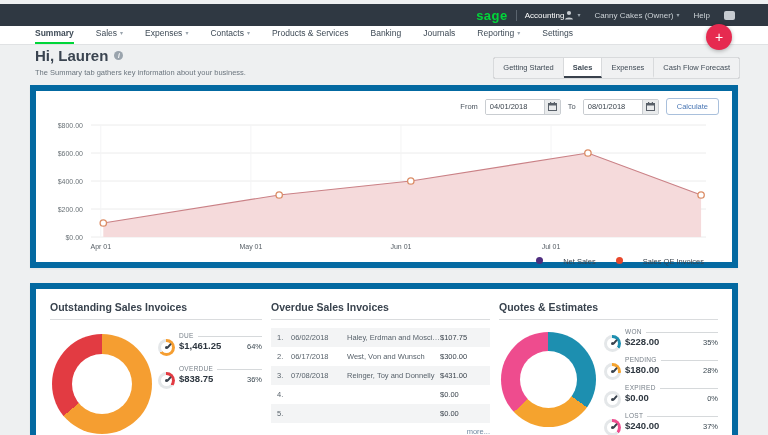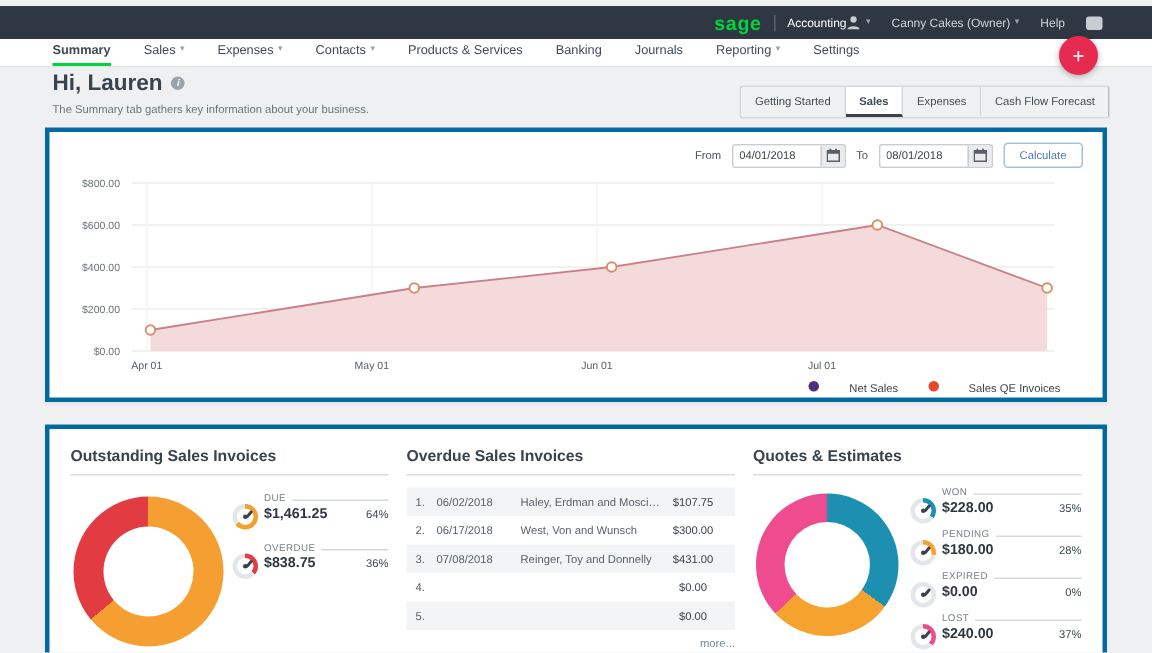--- a/index.html
+++ b/index.html
@@ -40,21 +40,21 @@
   .page-subtitle { font-size:7.5px; color:#6b757e; margin-top:4px; }
 
   
   .tabs { position:absolute; right:28px; top:57px; display:flex; border:1px solid #d8dadc; border-radius:2px; overflow:hidden; background:#737373; }
   .tab { padding:5px 9px 4px; font-size:7.5px; color:#3f4a55; background:#f0f1f2; border-right:1px solid #d8dadc;
          cursor:pointer; border-bottom:2px solid transparent; white-space:nowrap; }
   .tab:last-child { border-right:none; }
   .tab.active { background:#fff; font-weight:bold; border-bottom-color:#39424d; }
 
   
-  .card { position:absolute; background:#fff; border:3px solid #0369a1; box-shadow:0 1px 2px rgba(0,0,0,.05); }
+  .card { position:absolute; background:#fff; border:6px solid #0369a1; box-shadow:0 1px 2px rgba(0,0,0,.05); }
   .card-chart { left:30px; top:85px; width:708px; height:183px; }
   .card-bottom { left:30px; top:283px; width:708px; height:160px; padding:12px 14px; display:flex; justify-content:space-between; }
 
   
   .filter-row { display:flex; align-items:center; justify-content:flex-end; gap:7px; margin:7px 13px 0 0; }
   .filter-label { font-size:7.5px; color:#4a545e; }
   .date-input { display:flex; align-items:stretch; border:1px solid #c9cdd1; border-radius:2px; height:16px; background:#fff; overflow:hidden; }
   .date-input input { border:none; outline:none; width:58px; font-size:7.5px; padding:0 4px; color:#3a434c; font-family:"Liberation Sans",sans-serif; }
   .cal-btn { width:16px; background:#e9ebec; border-left:1px solid #c9cdd1; display:flex; align-items:center; justify-content:center; cursor:pointer; }
   .btn-calculate { height:17px; padding:0 10px; font-size:7.5px; color:#4a77b5; background:#fff;
@@ -93,21 +93,21 @@
   .stat-amount { font-size:9.5px; font-weight:bold; color:#2e3740; }
   .stat-pct { font-size:7.5px; color:#3a4750; }
 
   
   .inv-table { margin-top:8px; }
   .inv-row { display:flex; align-items:center; height:19px; font-size:7.5px; color:#58626b; padding:0 6px; }
   .inv-row:nth-child(odd) { background:#f3f4f5; }
   .inv-num { width:14px; }
   .inv-date { width:56px; }
   .inv-customer { flex:1; white-space:nowrap; overflow:hidden; text-overflow:ellipsis; }
-  .inv-amount { width:44px; text-align:center; color:#3a434c; }
+  .inv-amount { width:44px; text-align:left; color:#3a434c; }
   .more-link { display:block; text-align:right; font-size:7.5px; color:#6f87a0; margin-top:4px; text-decoration:none; cursor:pointer; }
 </style>
 </head>
 <body>
 
 <div class="screen">
 
   <div class="topbar">
     <div class="brand-group">
       <span class="brand">sage</span>

